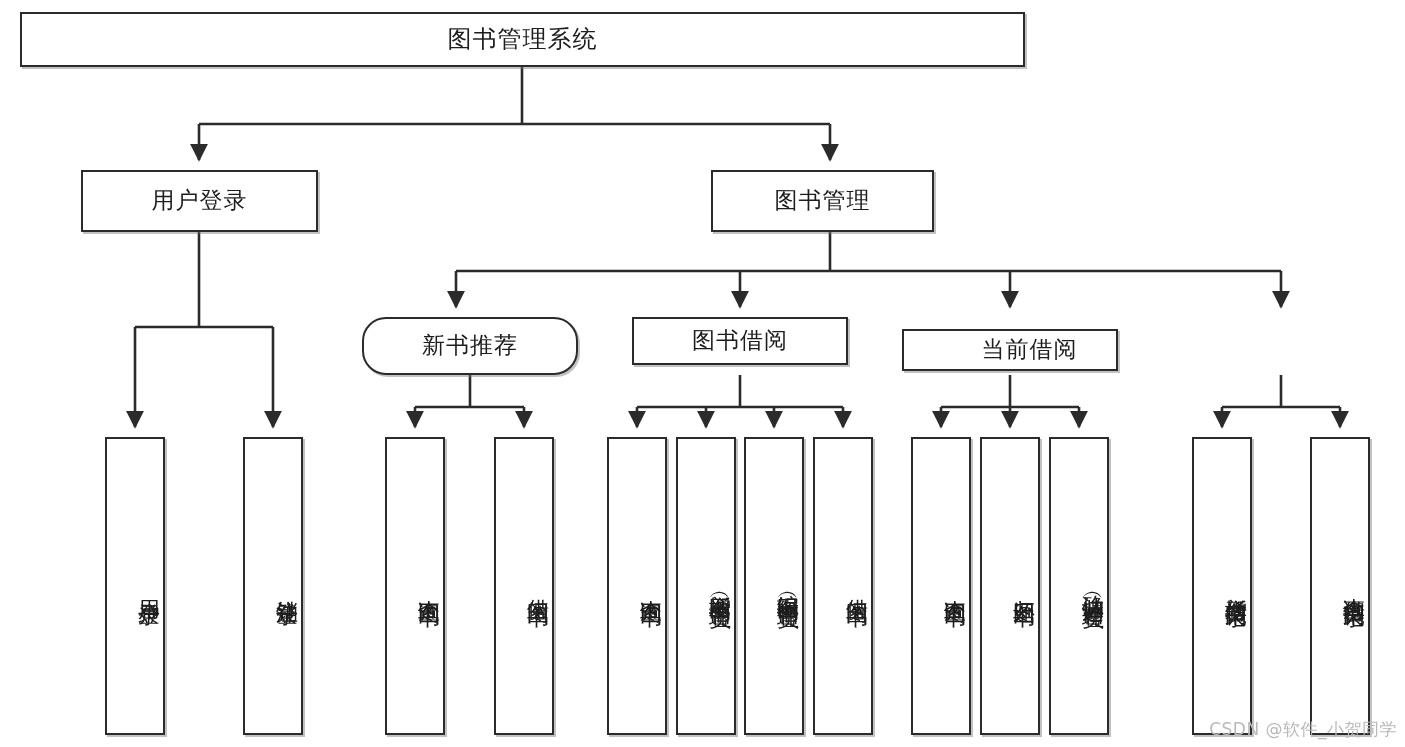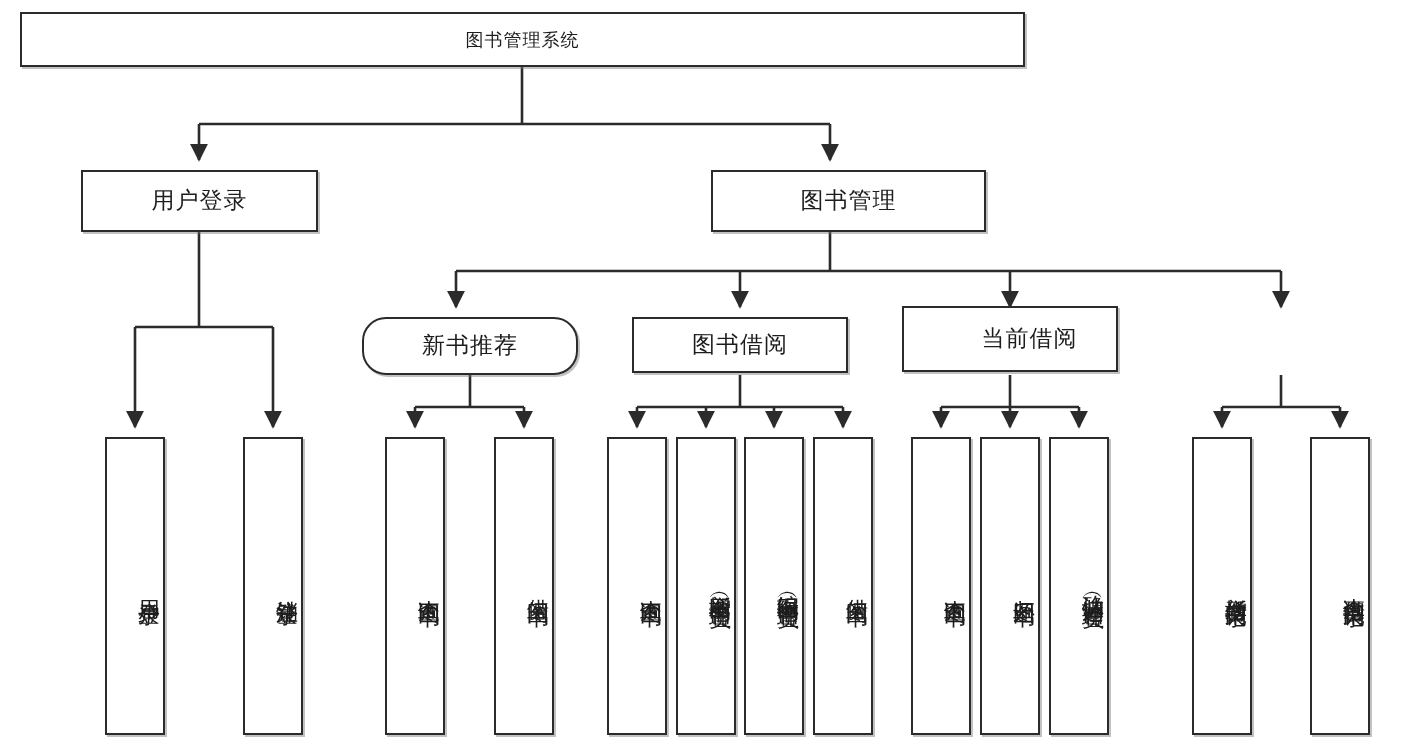--- a/index.html
+++ b/index.html
@@ -49,21 +49,21 @@
     padding: 6px 0;
     align-items: flex-start;
     justify-content: center;
   }
   .node.vert .vtext {
     writing-mode: vertical-rl;
     text-orientation: upright;
     display: block;
     white-space: nowrap;
   }
-  .node.root { font-size: 18px; }
+  .node.root { font-size: 24px; }
   .watermark {
     position: absolute;
     right: 8px;
     bottom: 6px;
     font-size: 17px;
     color: #b9b9b9;
     letter-spacing: 0.5px;
     white-space: nowrap;
     pointer-events: none;
   }
@@ -126,31 +126,31 @@
     </g>
   </svg>
 
   <div class="node horiz root" style="left:20px; top:12px; width:1005px; height:55px;">
     <span>图书管理系统</span>
   </div>
 
   <div class="node horiz" style="left:81px; top:170px; width:237px; height:62px;">
     <span>用户登录</span>
   </div>
-  <div class="node horiz" style="left:711px; top:170px; width:275px; height:62px;">
+  <div class="node horiz" style="left:711px; top:170px; width:223px; height:62px;">
     <span>图书管理</span>
   </div>
 
   <div class="node horiz" style="left:362px; top:317px; width:216px; height:58px;border-radius:24px;">
     <span>新书推荐</span>
   </div>
-  <div class="node horiz" style="left:632px; top:317px; width:216px; height:56px;">
+  <div class="node horiz" style="left:632px; top:317px; width:216px; height:48px;">
     <span>图书借阅</span>
   </div>
-  <div class="node horiz" style="left:902px; top:306px; width:216px; height:66px;padding-left:39px;">
+  <div class="node horiz" style="left:902px; top:329px; width:216px; height:42px;padding-left:39px;">
     <span>当前借阅</span>
   </div>
 
   <div class="node vert" style="left:105px; top:437px; width:60px; height:298px;">
     <span class="vtext">用户登录</span>
   </div>
   <div class="node vert" style="left:243px; top:437px; width:60px; height:298px;">
     <span class="vtext">注销登录</span>
   </div>
 
@@ -184,13 +184,14 @@
     <span class="vtext">确认归还（管理员）</span>
   </div>
 
   <div class="node vert" style="left:1192px; top:437px; width:60px; height:298px;">
     <span class="vtext">新增借阅记录</span>
   </div>
   <div class="node vert" style="left:1310px; top:437px; width:60px; height:298px;">
     <span class="vtext">查询借阅记录</span>
   </div>
 
+  <div class="watermark">CSDN @软件_小贺同学</div>
 </div>
 
 </body></html>

